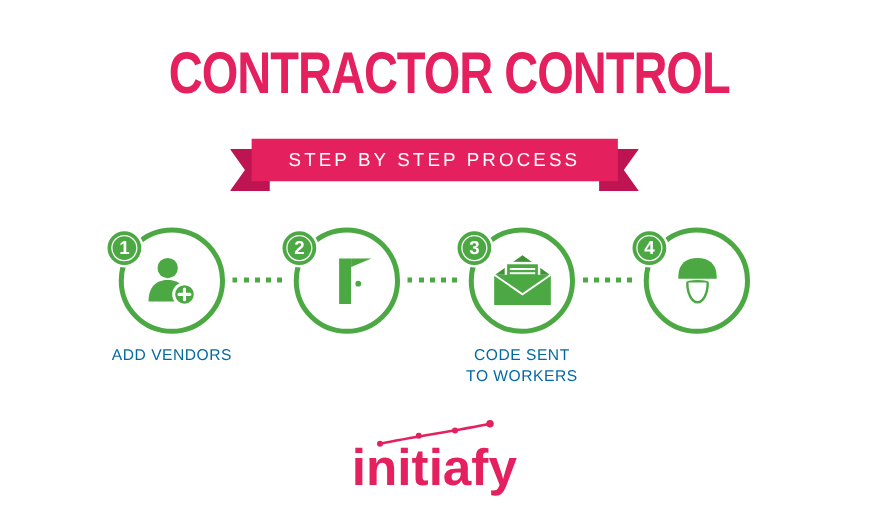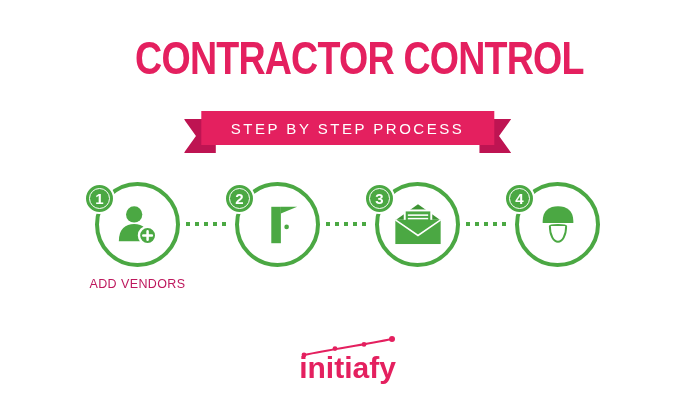--- a/index.html
+++ b/index.html
@@ -126,37 +126,37 @@
   .connector {
     width: 44px;
     height: 4px;
     margin-top: 40px;
     background-image: repeating-linear-gradient(to right, #4BA843 0 4px, transparent 4px 9px);
   }
   .step-label {
     width: 150px;
     margin: 9px 0 0 -27px;
     text-align: center;
-    color: #be185d;
+    color: #0369a1;
     font-size: 12.5px;
     letter-spacing: 0.4px;
     line-height: 1.35;
     white-space: pre-line;
   }
   .logo {
     position: absolute;
     top: 336px;
     left: 0;
     width: 695px;
     text-align: center;
   }
   .logo-swoosh { display: block; margin: 0 auto -7px auto; }
   .logo-text {
     color: #E4205F;
-    font-size: 30px;
+    font-size: 41px;
     font-weight: bold;
     letter-spacing: 0px;
   }
 </style>
 </head>
 <body>
 
 <div class="title-wrap">
   <h1 class="title">CONTRACTOR CONTROL</h1>
 </div>
@@ -220,20 +220,22 @@
             <line x1="19" y1="16" x2="45" y2="16"></line>
             <line x1="19" y1="20.5" x2="45" y2="20.5"></line>
             <line x1="19" y1="25" x2="45" y2="25"></line>
             <line x1="19" y1="29.5" x2="45" y2="29.5"></line>
           </g>
           <rect x="3" y="22" width="58" height="31" fill="#4BA843"></rect>
           <path d="M3 22 L32 42 L61 22" stroke="#ffffff" stroke-width="2" fill="none"></path>
         </svg>
       </div>
     </div>
+    <div class="step-label">CODE SENT
+TO WORKERS</div>
   </div>
 
   <div class="connector"></div>
 
   <div class="step">
     <div class="circle-wrap">
       <div class="badge">
         <span>4</span>
       </div>
       <div class="circle">

